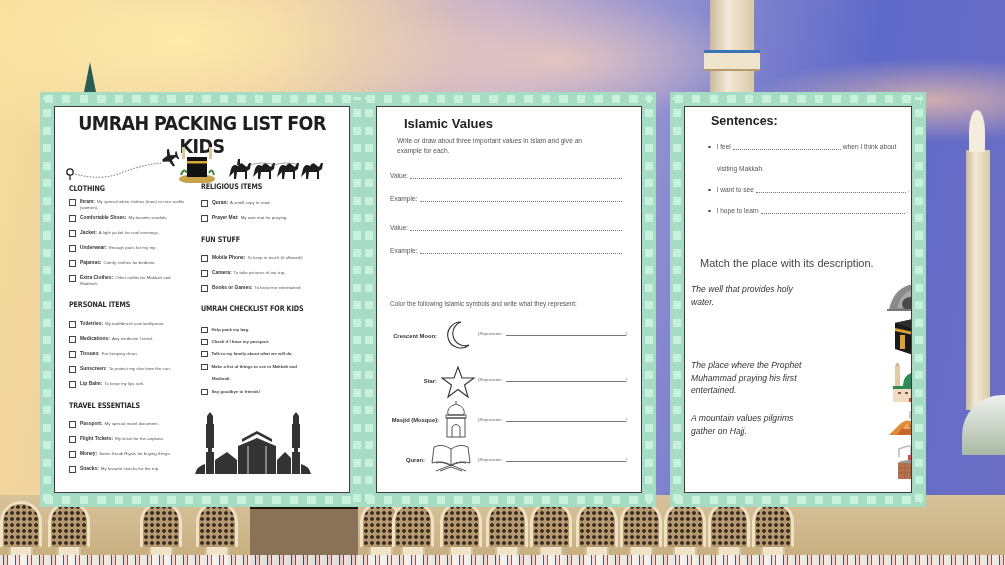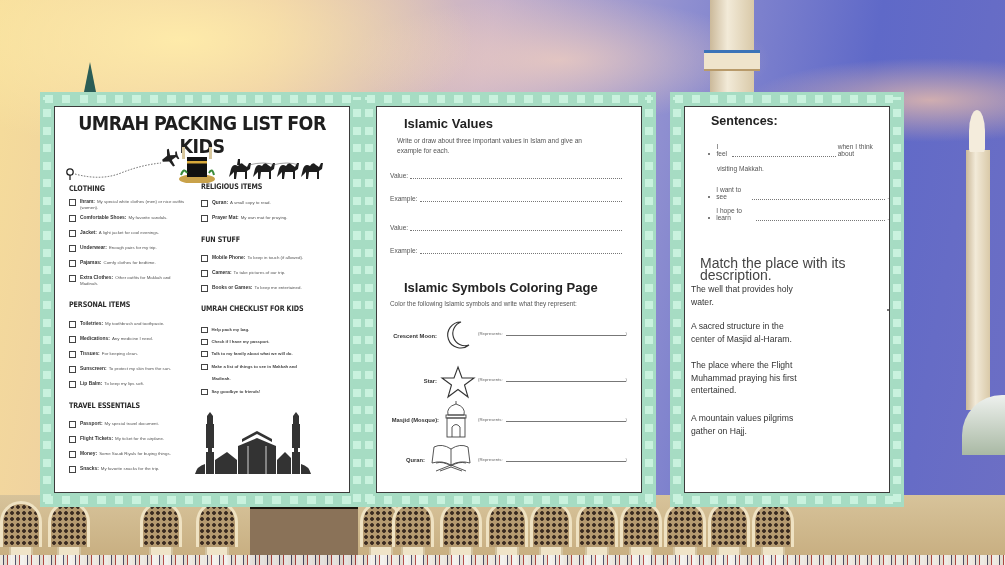--- a/index.html
+++ b/index.html
@@ -65,21 +65,21 @@
     content:""; position:absolute; inset:0;
     background:
       repeating-linear-gradient(90deg, #c9f2de 0 8px, transparent 8px 17.5px) 5px 3px / calc(100% - 10px) 8px no-repeat,
       repeating-linear-gradient(90deg, #c9f2de 0 8px, transparent 8px 17.5px) 5px calc(100% - 3px) / calc(100% - 10px) 8px no-repeat,
       repeating-linear-gradient(0deg, #c9f2de 0 8px, transparent 8px 17.5px) 3px 5px / 8px calc(100% - 10px) no-repeat,
       repeating-linear-gradient(0deg, #c9f2de 0 8px, transparent 8px 17.5px) calc(100% - 3px) 5px / 8px calc(100% - 10px) no-repeat,
       #a6dcc3;
   }
   .card-1 { left: 40px; width: 324px; }
   .card-2 { left: 362px; width: 294px; }
-  .card-3 { left: 670px; width: 234px; }
+  .card-3 { left: 670px; width: 256px; }
   .page {
     position: absolute; left: 14px; right: 14px; top: 14px; bottom: 14px;
     background: #ffffff; border: 1.5px solid #3b3b3b;
     overflow: hidden;
   }
 
   
   .p1-title {
     position:absolute; left:0; right:0; top:8px; text-align:center;
     font-family:"DejaVu Sans", sans-serif; font-weight:bold; font-size:17.5px; letter-spacing:-0.6px;
@@ -104,21 +104,21 @@
   .fill-line .dots { flex:1; border-bottom:1px dotted #777; margin-left:2px; height:6px; }
   .sym-label { position:absolute; font-size:5.8px; font-weight:bold; color:#333; text-align:right; }
   .sym-icon { position:absolute; }
   .rep { position:absolute; display:flex; align-items:flex-end; font-size:4.3px; color:#666; }
   .rep .uline { border-bottom:0.8px solid #777; width:120px; margin-left:3px; height:5px; }
 
   
   .bullet { position:absolute; font-size:6.6px; color:#555; display:flex; align-items:flex-end; }
   .bullet .dot { width:2.5px; height:2.5px; background:#555; border-radius:50%; margin-right:6px; margin-bottom:2px; }
   .bullet .dots { border-bottom:1px dotted #777; height:5px; margin:0 2px; }
-  .match { position:absolute; font-size:8.6px; line-height:12.5px; color:#333; }
+  .match { position:absolute; font-size:8.6px; line-height:12.5px; color:#333;font-style:italic; }
   .pic { position:absolute; }
 </style>
 </head>
 <body>
 
 <div class="scene">
   <div class="sky"></div>
   <div class="spire"></div>
   <div class="minaret m1"></div>
   <div class="minaret m2"></div>
@@ -330,21 +330,20 @@
     </div>
     <div class="fill-line" style="left:13px;top:117px;width:232px">
       <span>Value:</span>
         <span class="dots"></span>
     </div>
     <div class="fill-line" style="left:13px;top:140px;width:232px">
       <span>Example:</span>
         <span class="dots"></span>
     </div>
 
-    <div class="h2" style="left:7px;top:173px">Islamic Symbols Coloring Page</div>
     <div class="small" style="left:13px;top:192px;font-size:6.4px">Color the following Islamic symbols and write what they represent:</div>
 
     <div class="sym-label" style="left:0;width:60px;top:226px">Crescent Moon:</div>
     <svg class="sym-icon" style="left:64px;top:212px" width="30" height="32" viewBox="0 0 30 32">
       <path d="M20 3 A13 13 0 1 0 28 26 A11 11 0 1 1 20 3 Z" fill="none" stroke="#333" stroke-width="1.1"></path>
     </svg>
     <div class="rep" style="left:101px;top:224px">
       <span>(Represents:</span>
         <span class="uline"></span>
         <span>)</span>
@@ -413,32 +412,28 @@
         <span class="dots" style="width:150px"></span>
         <span>.</span>
     </div>
     <div class="bullet" style="left:23px;top:100px">
       <span class="dot"></span>
         <span>I hope to learn</span>
         <span class="dots" style="width:144px"></span>
         <span>.</span>
     </div>
 
-    <div class="small" style="left:15px;top:150px;font-size:14px;line-height:12px;color:#444">Match the place with its description.</div>
+    <div class="small" style="left:15px;top:150px;font-size:11px;line-height:12px;color:#444">Match the place with its description.</div>
 
     <div class="match" style="left:6px;top:176px">
       <div>The well that provides holy</div>
       <div>water.</div>
     </div>
-    <div class="match" style="left:6px;top:213px">
-      <div>A sacred structure in the</div>
-      <div>center of Masjid al-Haram.</div>
-    </div>
     <div class="match" style="left:6px;top:252px">
-      <div>The place where the Flight</div>
+      <div>The place where the Prophet</div>
       <div>Muhammad praying his first</div>
       <div>entertained.</div>
     </div>
     <div class="match" style="left:6px;top:305px">
       <div>A mountain values pilgrims</div>
       <div>gather on Hajj.</div>
     </div>
 
     <svg class="pic" style="left:202px;top:175px" width="48" height="30" viewBox="0 0 48 30">
       <path d="M2 28 Q6 8 22 3 Q38 2 46 28 Z" fill="#8a8a8a"></path>

